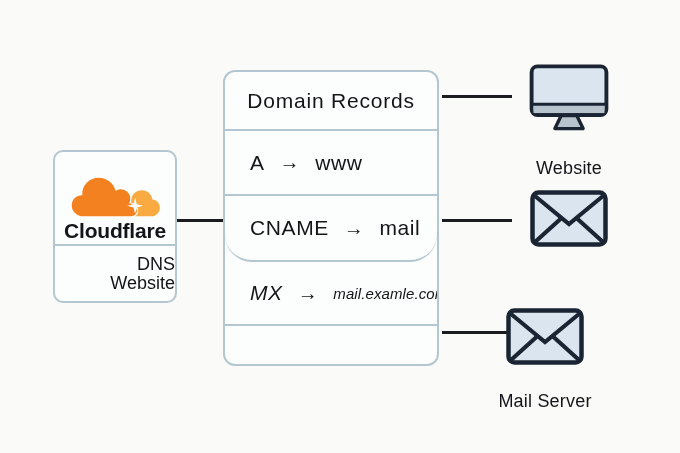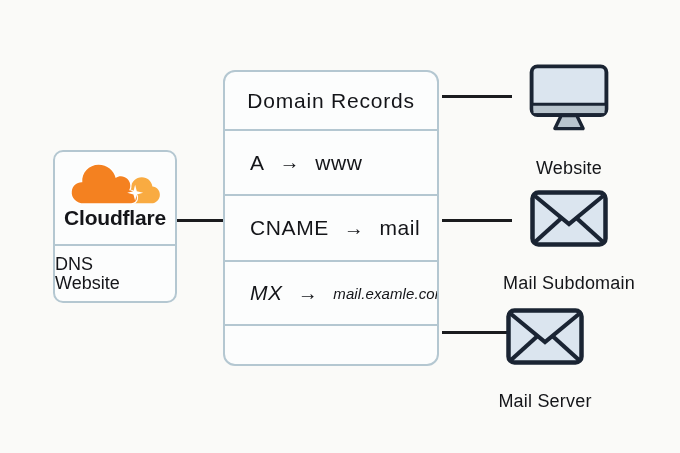--- a/index.html
+++ b/index.html
@@ -19,30 +19,30 @@
     width: 124px; height: 153px;
     background: var(--box-fill, #fcfdfd);
     border: 2px solid var(--box-border, #b4c7d1);
     border-radius: 10px;
     display: flex; flex-direction: column;
   }
   .cf-top {
     height: 94px;
     border-bottom: 2px solid var(--box-border, #b4c7d1);
     display: flex; flex-direction: column; align-items: center; justify-content: flex-end;
-    padding-bottom: 16px;
+    padding-bottom: 3px;
   }
   .cf-logo { width: 94px; height: 52px; display: block; }
   .cf-name {
     font-size: 21px; font-weight: 700; letter-spacing: -0.2px;
     margin-top: -3px; line-height: 1;
   }
   .cf-bottom {
     flex: 1; display: flex; flex-direction: column;
-    align-items: flex-start; justify-content: center;
+    align-items: flex-end; justify-content: center;
     font-size: 18px; line-height: 19px; font-weight: 400;
   }
 
   
   .rec-box {
     position: absolute; left: 223px; top: 70px;
     width: 216px; height: 296px;
     background: var(--box-fill, #fcfdfd);
     border: 2px solid var(--box-border, #b4c7d1);
     border-radius: 12px;
@@ -56,21 +56,21 @@
     font-size: 21px; font-weight: 500; letter-spacing: 0.8px;
   }
   .rec-row {
     border-bottom: 2px solid var(--box-border, #b4c7d1);
     display: flex; align-items: center; gap: 15px;
     padding-left: 25px;
     font-size: 21px; font-weight: 500; letter-spacing: 0.6px;
   }
   .rec-row .arrow { font-size: 20px; font-weight: 400; }
   .row-a     { height: 65px; }
-  .row-cname { height: 66px; }
+  .row-cname { height: 66px; border-radius: 27px; }
   .row-mx    { height: 64px; font-style: italic; }
   .row-mx .value { font-size: 15px; font-weight: 400; letter-spacing: 0.1px; }
   .rec-empty { flex: 1; }
 
   
   .connector { position: absolute; height: 3px; background: var(--line, #1a1b1e); }
   .c-cf      { left: 177px; top: 219px; width: 46px; }
   .c-website { left: 442px; top: 95px;  width: 70px; }
   .c-mailsub { left: 442px; top: 219px; width: 70px; }
   .c-mailsrv { left: 442px; top: 331px; width: 70px; }
@@ -150,21 +150,20 @@
     <div class="ep-label">Website</div>
   </div>
 
   <div class="endpoint ep-mailsub">
     <svg width="78" height="57" viewBox="0 0 78 57">
       <rect x="2.5" y="2.5" width="73" height="52" rx="6" class="fill-icon stroke-icon" stroke-width="4.5"></rect>
       <path d="M5 6 L39 34 L73 6" class="no-fill stroke-icon" stroke-width="4.2" stroke-linejoin="miter"></path>
       <path d="M5 52 L31 28.5" class="no-fill stroke-icon" stroke-width="4.2"></path>
       <path d="M73 52 L47 28.5" class="no-fill stroke-icon" stroke-width="4.2"></path>
     </svg>
-    <div class="ep-label">Mail Subdomain</div>
   </div>
 
   <div class="endpoint ep-mailsrv">
     <svg width="78" height="57" viewBox="0 0 78 57">
       <rect x="2.5" y="2.5" width="73" height="52" rx="6" class="fill-icon stroke-icon" stroke-width="4.5"></rect>
       <path d="M5 6 L39 34 L73 6" class="no-fill stroke-icon" stroke-width="4.2" stroke-linejoin="miter"></path>
       <path d="M5 52 L31 28.5" class="no-fill stroke-icon" stroke-width="4.2"></path>
       <path d="M73 52 L47 28.5" class="no-fill stroke-icon" stroke-width="4.2"></path>
     </svg>
     <div class="ep-label">Mail Server</div>

